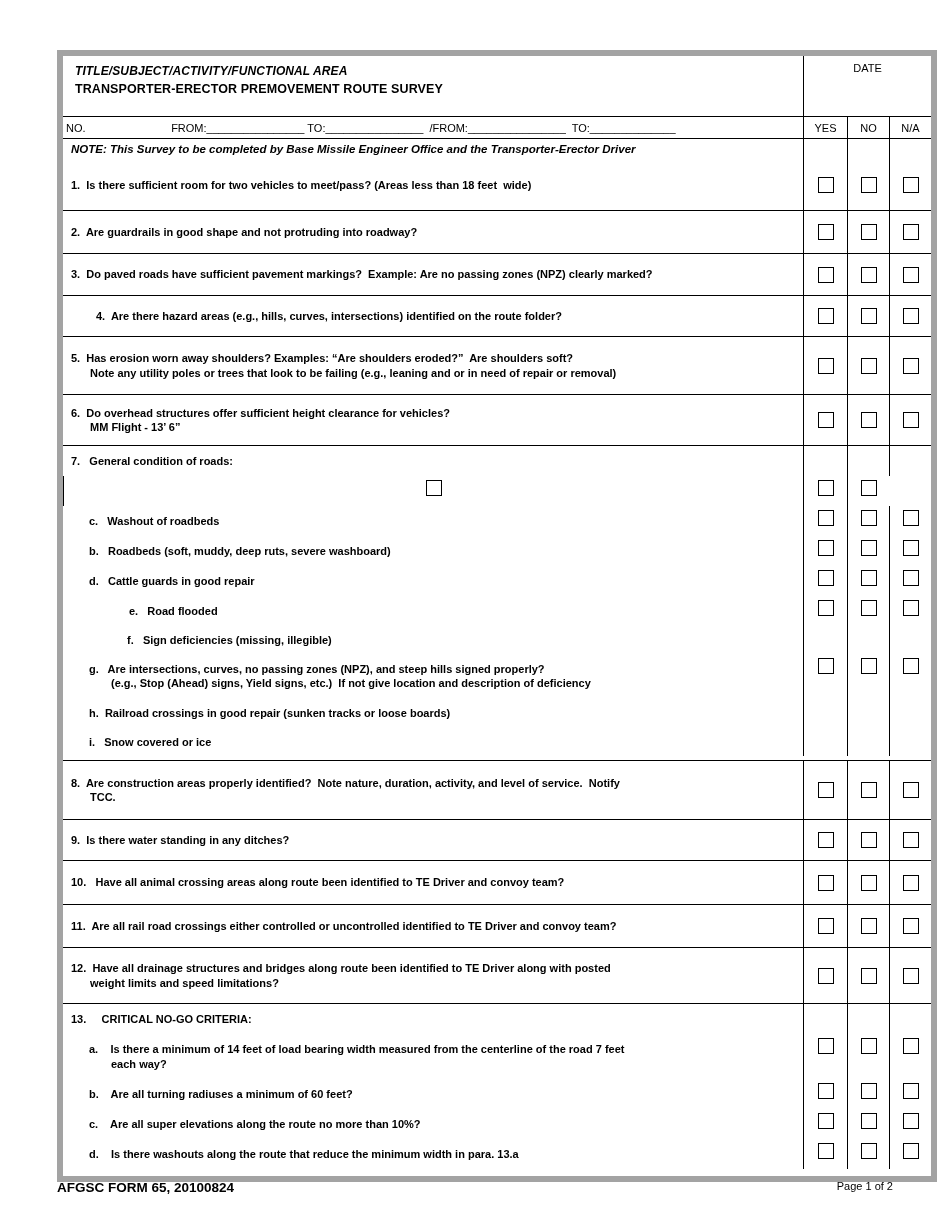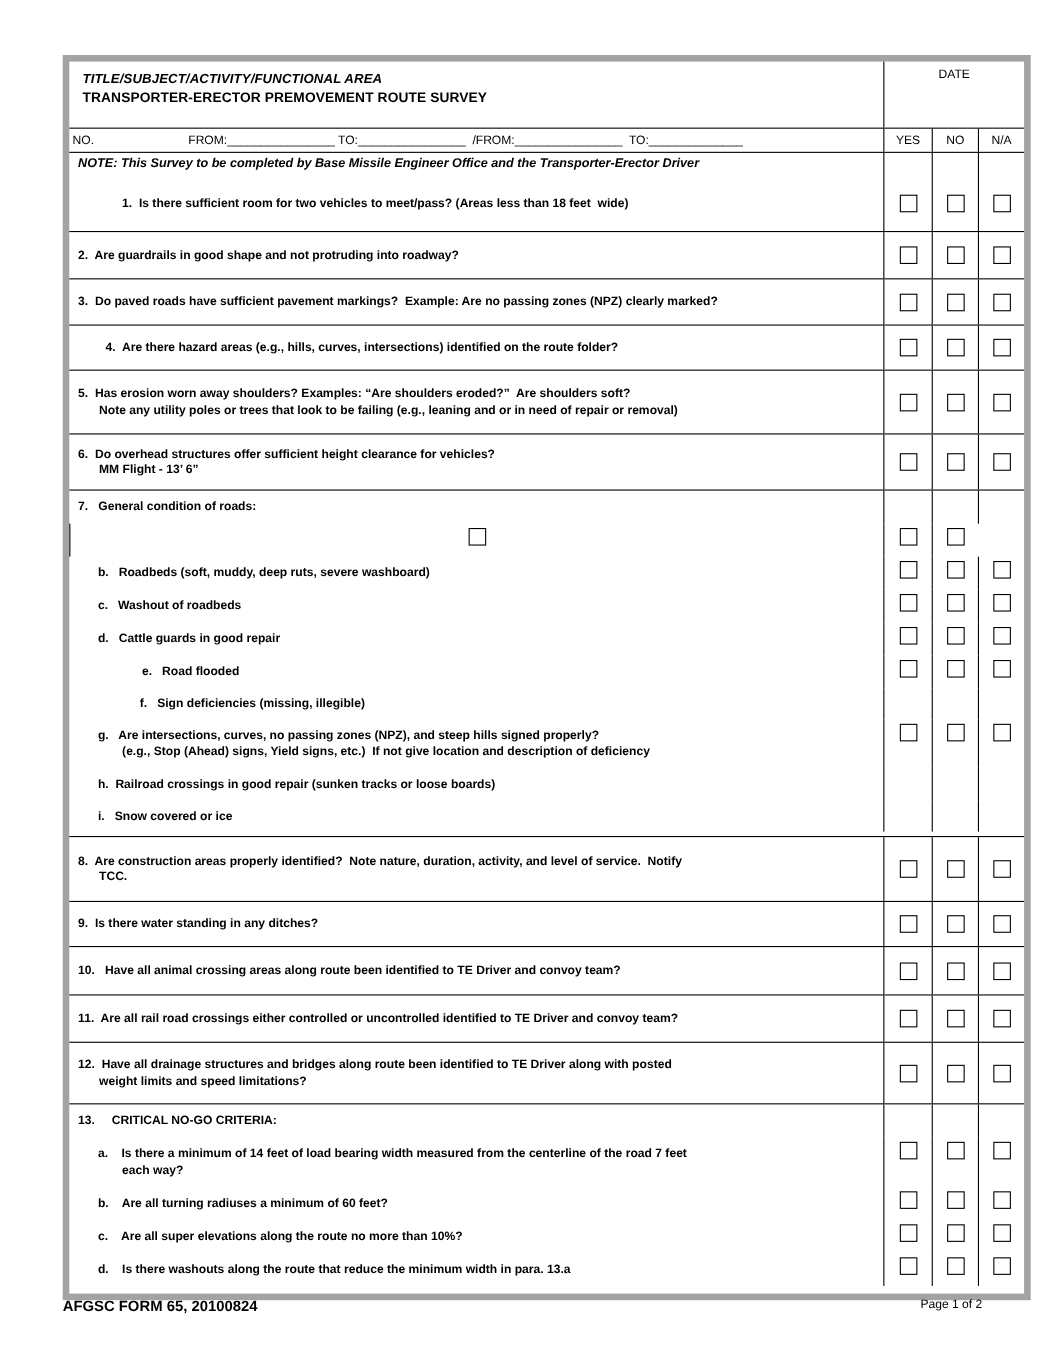--- a/index.html
+++ b/index.html
@@ -74,21 +74,21 @@
     <div id="form-body">
         <div class="frow nb">
           <div class="part" style="min-height: 21px;">
             <div class="qcell note-text"><div>NOTE: This Survey to be completed by Base Missile Engineer Office and the Transporter-Erector Driver</div></div>
             <div class="ccell"></div>
             <div class="ccell"></div>
             <div class="ccell"></div>
           </div>
         </div>
         <div class="frow">
-          <div class="part" style="min-height: 50px; padding-left: 40px;">
+          <div class="part" style="min-height: 50px;">
             <div class="qcell"><div>1.  Is there sufficient room for two vehicles to meet/pass? (Areas less than 18 feet  wide)</div></div>
             <div class="ccell">
               <div class="checkbox"></div>
             </div>
             <div class="ccell">
               <div class="checkbox"></div>
             </div>
             <div class="ccell">
               <div class="checkbox"></div>
             </div>
@@ -176,33 +176,33 @@
               <div class="checkbox"></div>
             </div>
             <div class="ccell">
               <div class="checkbox"></div>
             </div>
             <div class="ccell">
               <div class="checkbox"></div>
             </div>
           </div>
           <div class="part sub" style="min-height: 30px;">
+            <div class="qcell"><div>c.   Washout of roadbeds</div></div>
+            <div class="ccell">
+              <div class="checkbox"></div>
+            </div>
+            <div class="ccell">
+              <div class="checkbox"></div>
+            </div>
+            <div class="ccell">
+              <div class="checkbox"></div>
+            </div>
+          </div>
+          <div class="part sub" style="min-height: 30px;">
             <div class="qcell"><div>b.   Roadbeds (soft, muddy, deep ruts, severe washboard)</div></div>
-            <div class="ccell">
-              <div class="checkbox"></div>
-            </div>
-            <div class="ccell">
-              <div class="checkbox"></div>
-            </div>
-            <div class="ccell">
-              <div class="checkbox"></div>
-            </div>
-          </div>
-          <div class="part sub" style="min-height: 30px;">
-            <div class="qcell"><div>c.   Washout of roadbeds</div></div>
             <div class="ccell">
               <div class="checkbox"></div>
             </div>
             <div class="ccell">
               <div class="checkbox"></div>
             </div>
             <div class="ccell">
               <div class="checkbox"></div>
             </div>
           </div>

